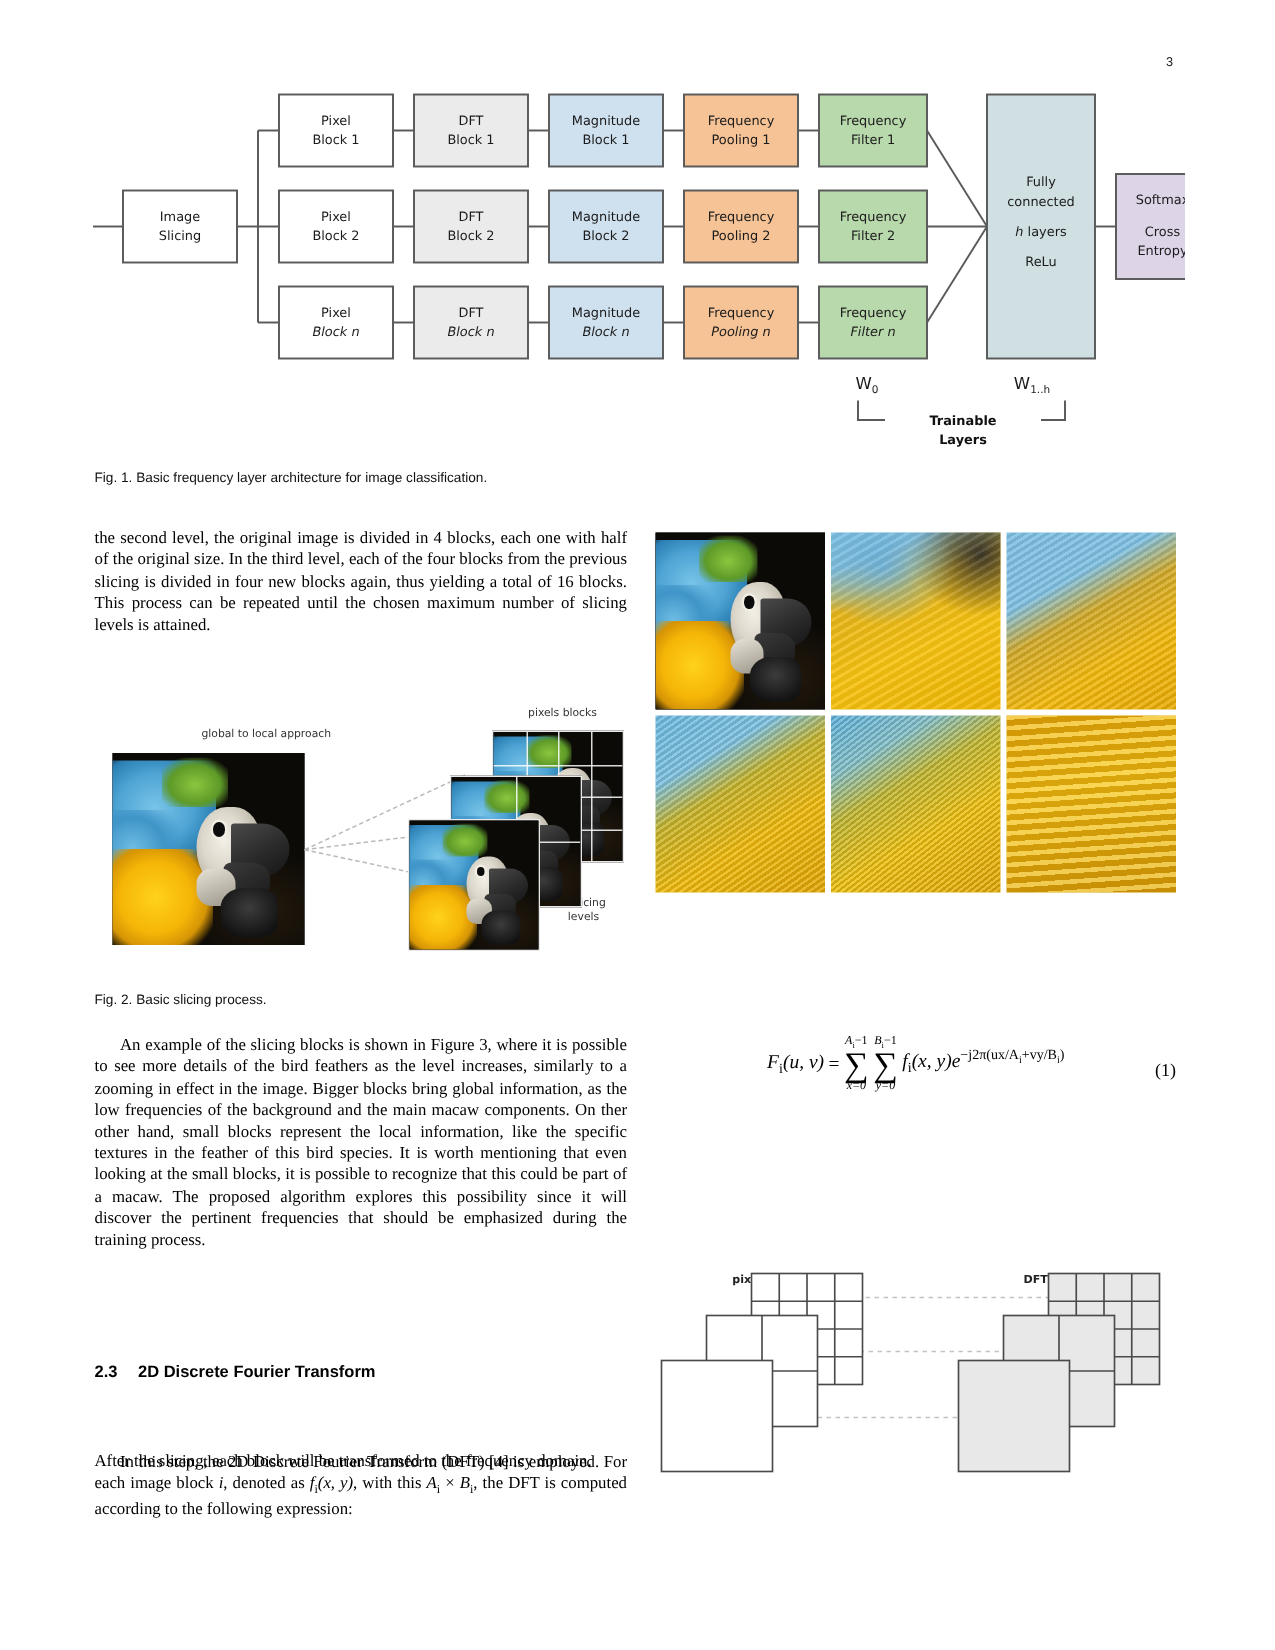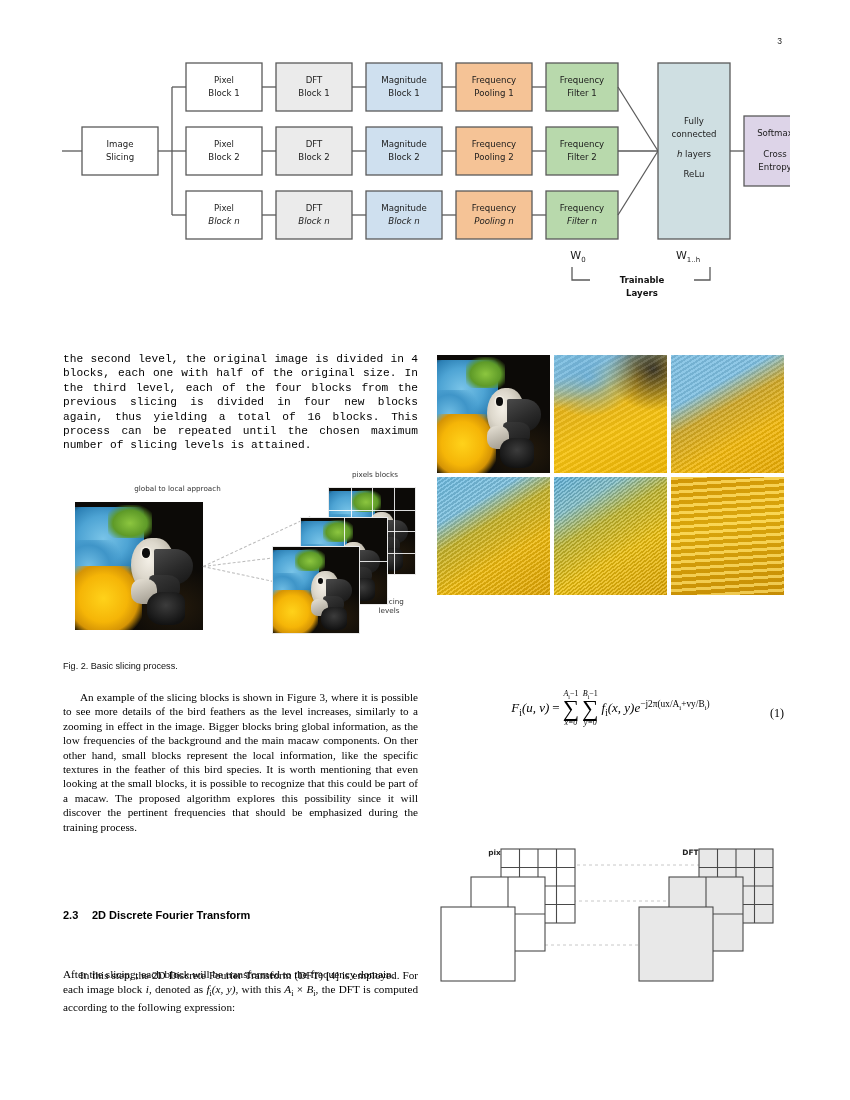--- a/index.html
+++ b/index.html
@@ -259,22 +259,23 @@
       <text class="wlab" x="518" y="207">W<tspan class="wsub" dy="3">0</tspan></text>
       <text class="wlab" x="628" y="207">W<tspan class="wsub" dy="3">1..h</tspan></text>
 
       <path class="ln" d="M 512 215 L 512 228 L 530 228" stroke-width="1.2"></path>
       <path class="ln" d="M 634 228 L 650 228 L 650 215" stroke-width="1.2"></path>
       <text class="trainlab" x="582" y="231">Trainable</text>
       <text class="trainlab" x="582" y="244">Layers</text>
     </svg>
   </div>
 
-
-  <div class="col" style="left:63px;top:352px;font-family:Liberation Mono, monospace;">
+  <div class="caption" style="left:63px;top:312px;width:360px;">Fig. 1. Basic frequency layer architecture for image classification.</div>
+
+  <div class="col" style="left:63px;top:352px;">
     <p>the second level, the original image is divided in 4 blocks, each one with half of the original size. In the third level, each of the four blocks from the previous slicing is divided in four new blocks again, thus yielding a total of 16 blocks. This process can be repeated until the chosen maximum number of slicing levels is attained.</p>
   </div>
 
   <div class="lbl-small" style="left:110px;top:484px;width:135px;">global to local approach</div>
   <div class="lbl-small" style="left:330px;top:470px;width:90px;">pixels blocks</div>
   <div class="lbl-small" style="left:358px;top:597px;width:62px;line-height:1.25;">3 slicing<br>levels</div>
 
   <div>
 
     <div class="macaw" style="left:75px;top:502px;width:128px;height:128px;">

